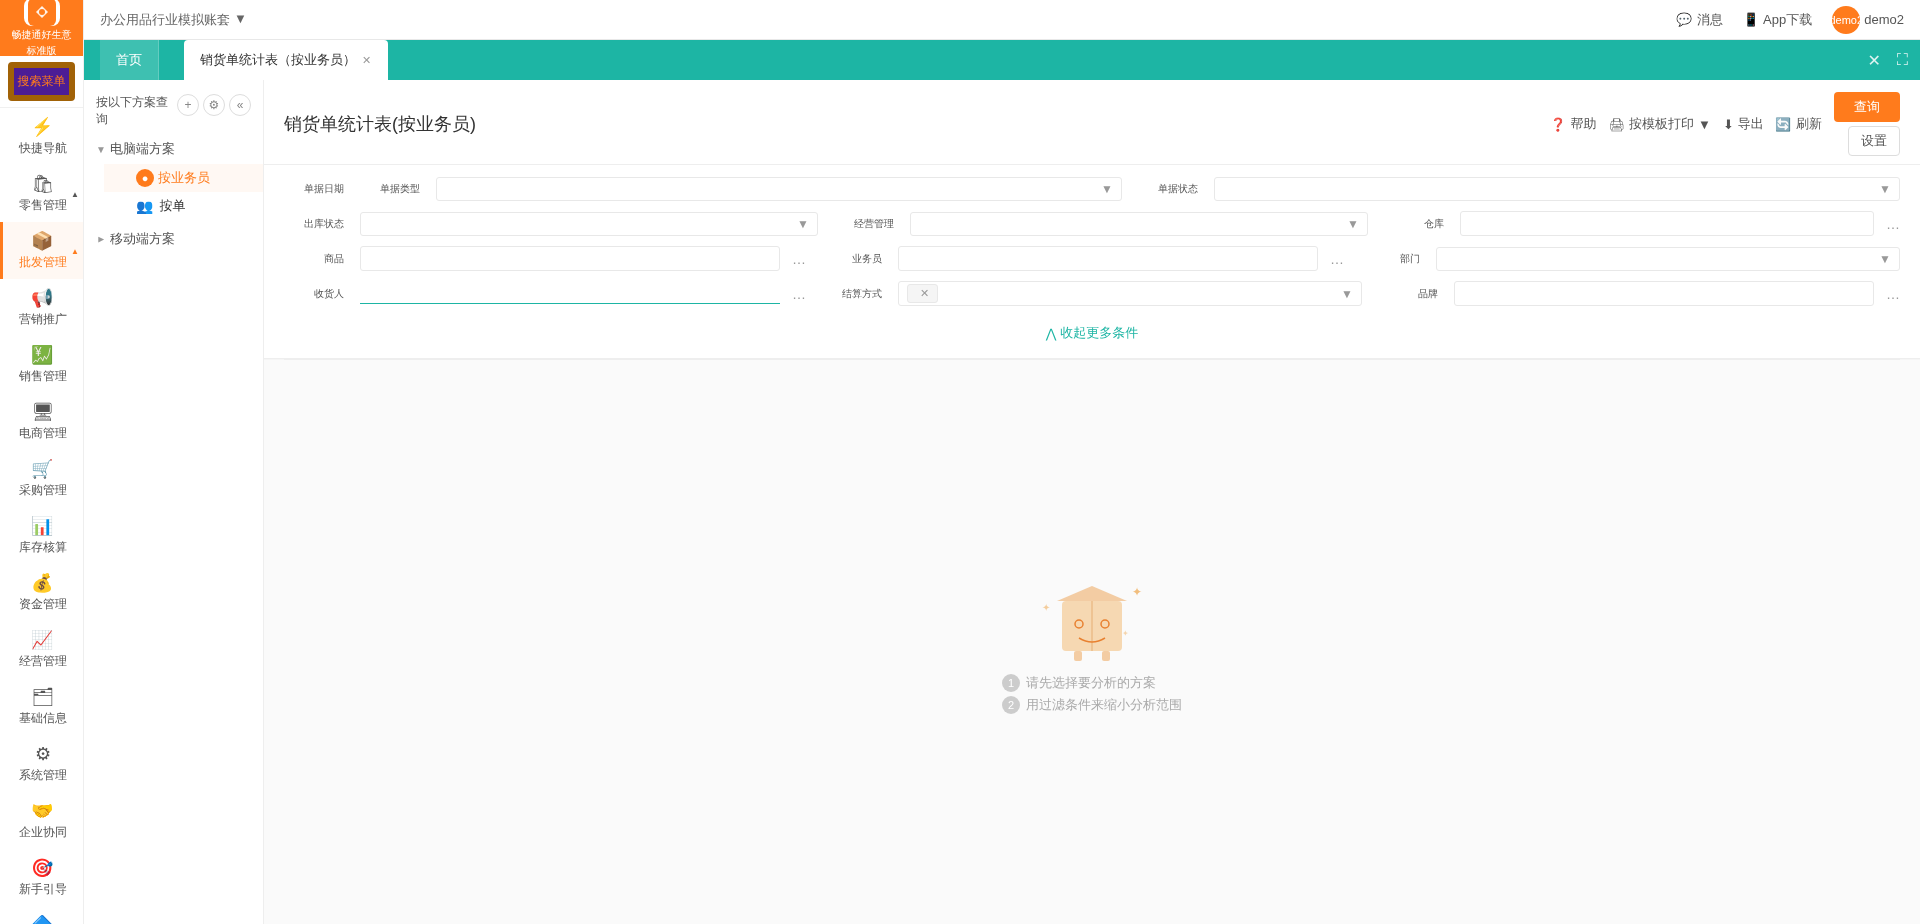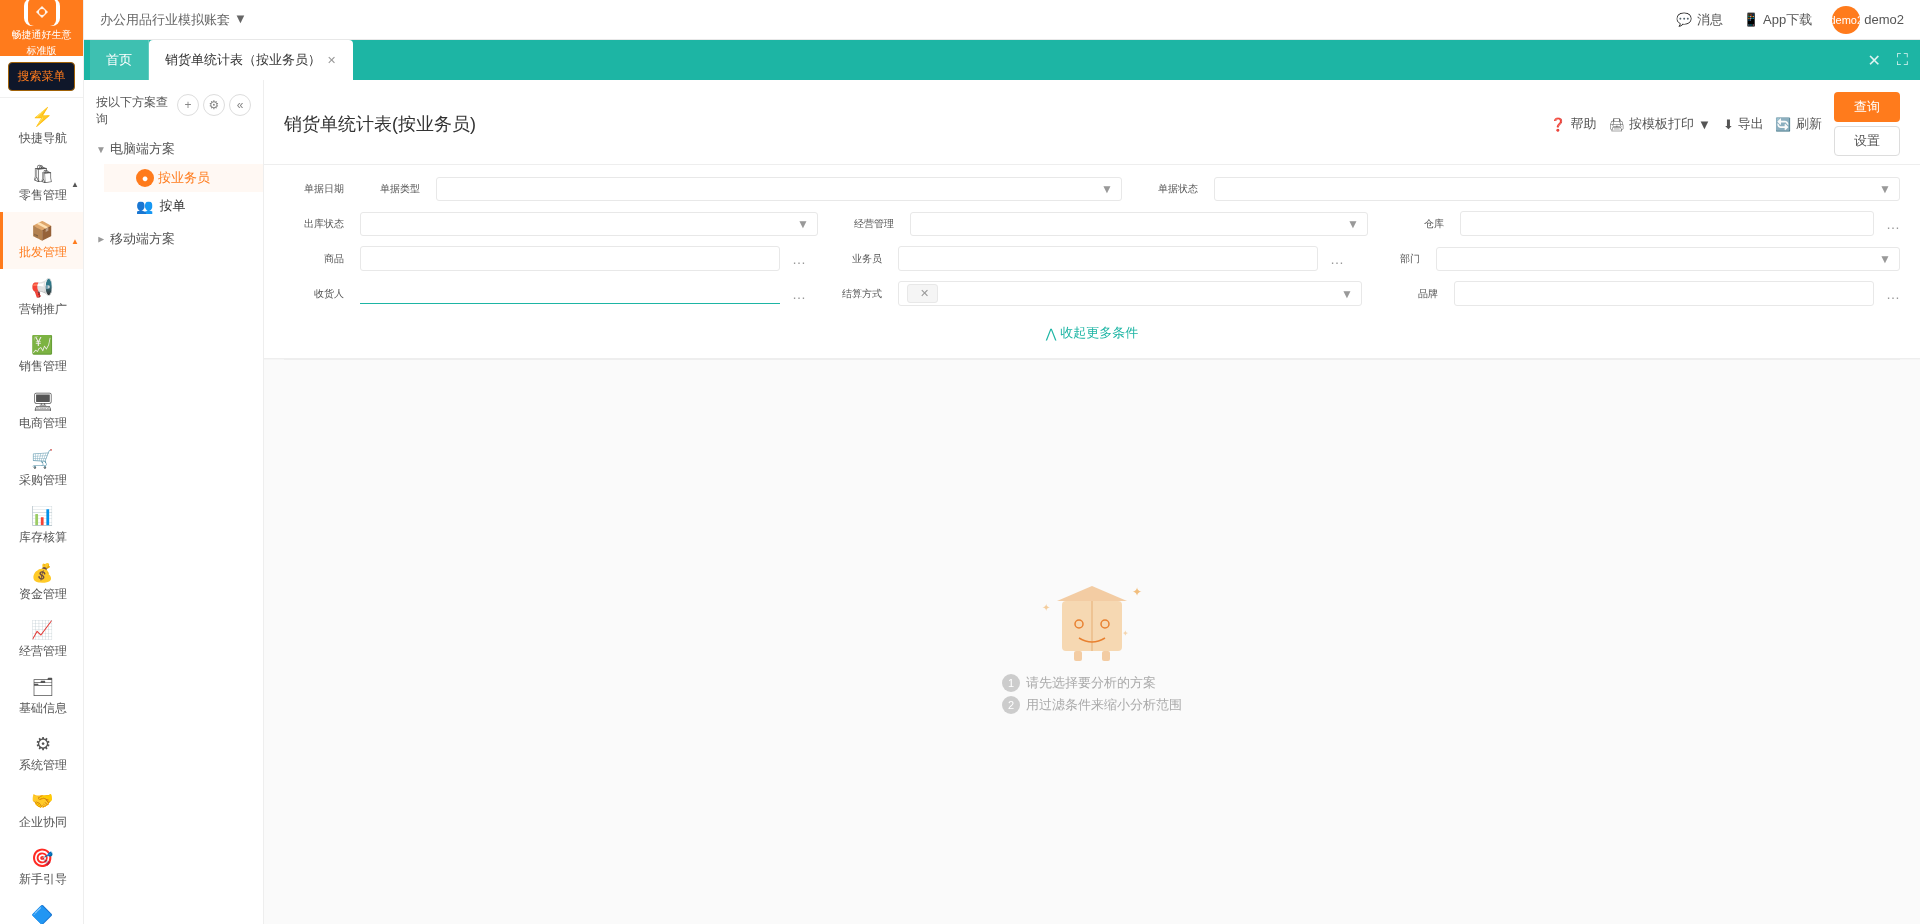--- a/index.html
+++ b/index.html
@@ -4,39 +4,39 @@
   <style>
     * { box-sizing: border-box; margin: 0; padding: 0; }
     body { font-family: -apple-system, BlinkMacSystemFont, 'PingFang SC', 'Microsoft YaHei', sans-serif; font-size: 13px; background: #f5f5f5; color: #333; display: flex; height: 924px; overflow: hidden; }
 
     
     .sidebar { width: 84px; background: #fff; border-right: 1px solid #eee; display: flex; flex-direction: column; align-items: center; }
     .sidebar-logo { width: 100%; padding: 8px 6px; background: #ff7b1c; display: flex; flex-direction: column; align-items: center; justify-content: center; height: 56px; }
     .sidebar-logo-icon { width: 36px; height: 36px; background: #fff; border-radius: 8px; display: flex; align-items: center; justify-content: center; }
     .sidebar-logo-icon svg { width: 28px; height: 28px; }
     .sidebar-logo-text { color: #fff; font-size: 10px; margin-top: 2px; }
-    .sidebar-search-btn { width: 100%; padding: 5px 0; background: #0f172a; border: 1px solid #a16207; border-radius: 4px; color: #ff7b1c; font-size: 12px; text-align: center; cursor: pointer; }
+    .sidebar-search-btn { width: 100%; padding: 5px 0; background: #4c1d95; border: 6px solid #a16207; border-radius: 4px; color: #ff7b1c; font-size: 12px; text-align: center; cursor: pointer; }
     .sidebar-nav-item { width: 100%; padding: 8px 4px; text-align: center; cursor: pointer; color: #555; font-size: 12px; border-left: 3px solid transparent; }
     .sidebar-nav-item .nav-icon { font-size: 18px; display: block; margin-bottom: 2px; }
     .sidebar-nav-item.has-arrow { position: relative; }
     .sidebar-nav-item.has-arrow::after { content: '▲'; font-size: 8px; position: absolute; right: 4px; top: 50%; transform: translateY(-50%); }
 
     
     .main { flex: 1; display: flex; flex-direction: column; overflow: hidden; }
 
     
     .topbar { height: 40px; background: #fff; border-bottom: 1px solid #e8e8e8; display: flex; align-items: center; padding: 0 16px; justify-content: space-between; }
     .topbar-left { display: flex; align-items: center; gap: 8px; color: #666; font-size: 13px; }
     .topbar-dropdown { display: flex; gap: 4px; cursor: pointer; }
     .topbar-right { display: flex; align-items: center; gap: 20px; color: #555; font-size: 13px; }
     .topbar-right-item { display: flex; align-items: center; gap: 4px; cursor: pointer; }
     .avatar { width: 28px; height: 28px; border-radius: 50%; background: #ff7b1c; display: flex; align-items: center; justify-content: center; color: #fff; font-size: 12px; overflow: hidden; }
 
     
-    .tabbar { height: 40px; background: #1db5a4; display: flex; align-items: center; padding: 0 0 0 6px; }
+    .tabbar { height: 40px; background: #1db5a4; display: flex; align-items: center; padding: 0 0 0 16px; gap: 25px; }
     .tab { padding: 0 16px; height: 40px; display: flex; align-items: center; gap: 6px; cursor: pointer; color: rgba(255,255,255,0.85); font-size: 13px; border-right: 1px solid rgba(255,255,255,0.2); }
     .tab.home { background: rgba(255,255,255,0.15); color: #fff; }
     .tab.active { background: #fff; color: #333; border-radius: 4px 4px 0 0; }
     .tab-close { font-size: 11px; color: #999; cursor: pointer; }
     .tabbar-actions { margin-left: auto; display: flex; align-items: center; padding-right: 8px; gap: 8px; }
     .tabbar-btn { color: rgba(255,255,255,0.85); cursor: pointer; font-size: 16px; padding: 4px; }
 
     
     .content { flex: 1; display: flex; overflow: hidden; background: #f5f5f5; }
 
@@ -280,21 +280,21 @@
             <span>▼</span>
           </div>
           <div class="page-action-btn">
             <span>⬇</span>
             <span>导出</span>
           </div>
           <div class="page-action-btn">
             <span>🔄</span>
             <span>刷新</span>
           </div>
-          <div style="display:flex; flex-direction:column; gap:4px;">
+          <div style="display:flex; flex-direction:column; gap:4px;align-items:flex-end;">
             <button class="btn-primary">查询</button>
             <button class="btn-secondary">设置</button>
           </div>
         </div>
       </div>
 
       <div class="filter-area">
 
         <div class="filter-row">
           <span class="filter-label">单据日期</span>

